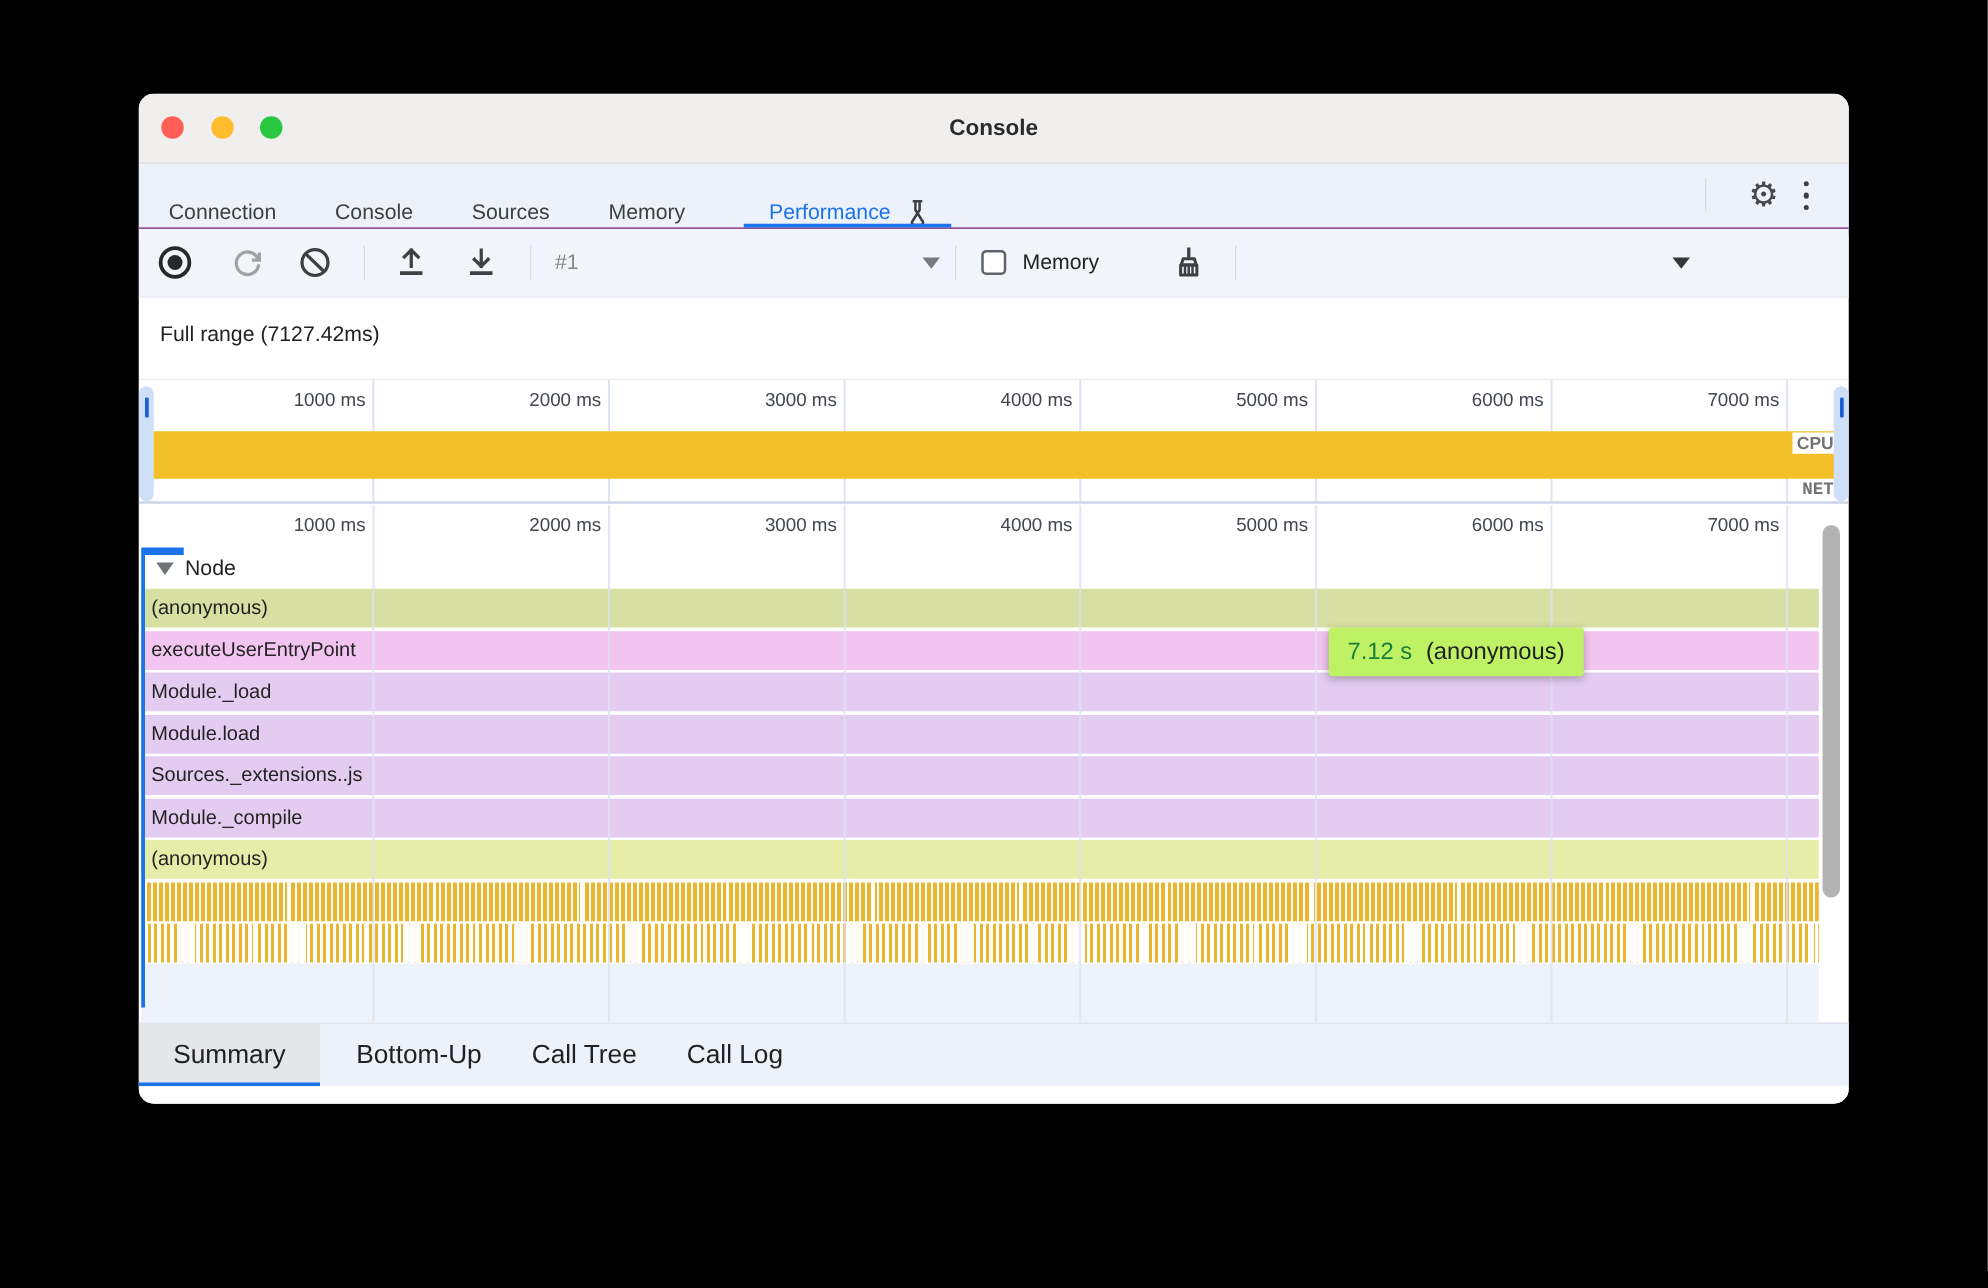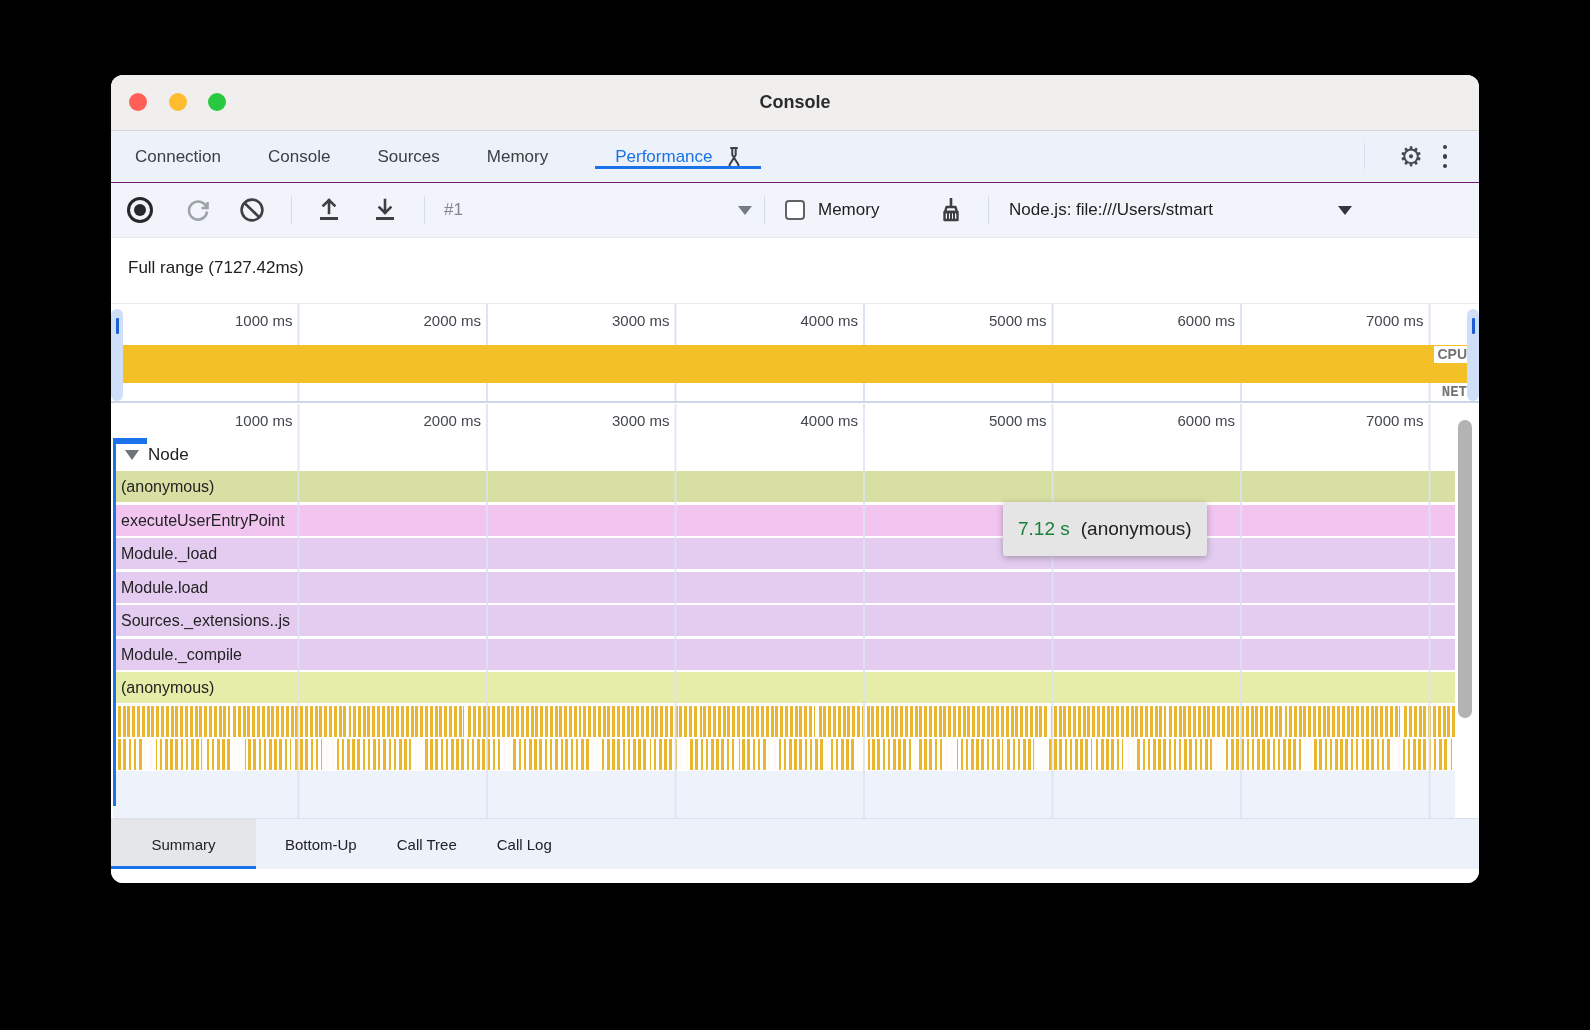--- a/index.html
+++ b/index.html
@@ -9,21 +9,21 @@
   
   .titlebar{position:absolute;left:0;top:0;width:100%;height:55px;background:#f0efee;border-bottom:1px solid #d6d6d6;}
   .tl{position:absolute;top:18px;width:18px;height:18px;border-radius:50%;}
   .tl.red{left:18px;background:#ff5f57;}
   .tl.yellow{left:58px;background:#febc2e;}
   .tl.green{left:97px;background:#28c840;}
   .title{position:absolute;left:0;top:0;width:100%;height:55px;display:flex;align-items:center;justify-content:center;
     font-size:18px;font-weight:bold;color:#2b2b2d;}
   
   .tabbar{position:absolute;left:0;top:56px;width:100%;height:51px;background:#edf1f9;border-bottom:6px solid #701a75;
-    display:flex;align-items:center;}
+    display:flex;align-items:flex-end;}
   .tabs{display:flex;gap:47px;padding-left:24px;align-items:stretch;}
   .tab{display:flex;align-items:center;font-size:17px;color:#3c4043;position:relative;cursor:default;}
   .tab.active{color:#1a73e8;padding:0 8px 0 20px;}
   .tab.active::after{content:"";position:absolute;left:0;right:-8px;bottom:0;height:3px;background:#1a73e8;}
   .flask{margin-left:10px;display:inline-flex;}
   .vdiv-tab{width:1px;height:26px;background:#d7dce8;position:absolute;left:1253px;top:68px;}
   .gear{position:absolute;left:1283px;top:56px;width:34px;height:51px;display:flex;align-items:center;justify-content:center;
     font-size:27px;color:#454a50;}
   .kebab{position:absolute;left:1328px;top:56px;width:12px;height:51px;display:flex;flex-direction:column;
     align-items:center;justify-content:center;gap:5px;}
@@ -70,29 +70,29 @@
   .disc-tri{width:0;height:0;border-left:7px solid transparent;border-right:7px solid transparent;border-top:10px solid #6f7479;}
   .frow{position:absolute;left:2px;width:1342px;height:31px;z-index:1;}
   .frow .lbl{position:relative;z-index:3;font-size:16px;color:#232323;line-height:31px;padding-left:8px;display:inline-block;}
   .stripes{position:absolute;left:2px;width:1342px;height:31px;z-index:1;}
   .stripes.a{top:631px;background-image:
      repeating-linear-gradient(to right,rgba(255,255,255,.95) 0 2px,transparent 2px 117px),
      repeating-linear-gradient(to right,#e9b62e 0 3px,#fff 3px 4.8px);}
   .stripes.b{top:664px;background-image:
      repeating-linear-gradient(to right,rgba(255,255,255,.95) 0 3px,transparent 3px 31px,rgba(255,255,255,.95) 31px 43px,transparent 43px 89px),
      repeating-linear-gradient(to right,#e9b62e 0 2.6px,#fff 2.6px 5.2px);}
-  .tooltip{position:absolute;left:892px;top:427px;height:54px;z-index:6;background:#e5e5e5;border-radius:3px;
+  .tooltip{position:absolute;left:952px;top:427px;height:39px;z-index:6;background:#bef264;border-radius:3px;
     box-shadow:0 2px 7px rgba(0,0,0,.28);display:flex;align-items:center;gap:11px;padding:0 15px;font-size:19px;}
   .tooltip .dur{color:#188038;}
   .tooltip .nm{color:#202124;}
   .scrollbar{position:absolute;left:1347px;top:345px;width:14px;height:298px;background:#b3b3b3;border-radius:7px;z-index:7;}
   
   .bottombar{position:absolute;left:0;top:743px;width:100%;height:51px;background:#edf1f9;border-top:1px solid #dbe0ec;
     display:flex;align-items:stretch;box-sizing:border-box;}
-  .btab{display:flex;align-items:center;font-size:15px;color:#202124;padding:0 20px;position:relative;}
+  .btab{display:flex;align-items:center;font-size:21px;color:#202124;padding:0 20px;position:relative;}
   .btab.active{width:145px;box-sizing:border-box;justify-content:center;background:#e5e6e9;padding:0;}
   .btab.active::after{content:"";position:absolute;left:0;right:0;bottom:0;height:3px;background:#1a73e8;}
   .bottom-strip{position:absolute;left:0;top:794px;width:100%;height:14px;background:#fff;}
   svg{display:block;}
 </style>
 </head>
 <body>
 
 <div id="window">
 
@@ -180,23 +180,20 @@
     </div>
     <div class="tool" style="left:822px;width:36px;">
       <svg width="30" height="30" viewBox="0 0 30 30">
           <path d="M15 3v9" stroke="#3c4043" stroke-width="2.6"></path>
           <path d="M10.5 12h9l1.5 5h-12z" fill="none" stroke="#3c4043" stroke-width="2.4" stroke-linejoin="round"></path>
           <path d="M8.5 17h13v8h-13z" fill="none" stroke="#3c4043" stroke-width="2.4" stroke-linejoin="round"></path>
           <path d="M12 18v6.5M15 18v6.5M18 18v6.5" stroke="#3c4043" stroke-width="2"></path>
         </svg>
     </div>
     <div class="vdiv" style="left:877px;"></div>
-    <div class="tool" style="left:898px;width:330px;justify-content:flex-start;">
-      <span class="tb-label">Node.js: file:///Users/stmart</span>
-    </div>
     <div class="tool" style="left:1224px;width:20px;">
       <span class="dd-tri" style="border-top-color:#33373c;"></span>
     </div>
   </div>
 
   <div class="full-range">Full range (7127.42ms)</div>
 
   <div>
     <div class="ov-topline"></div>
     <div class="gridlines ov-grid"></div>

